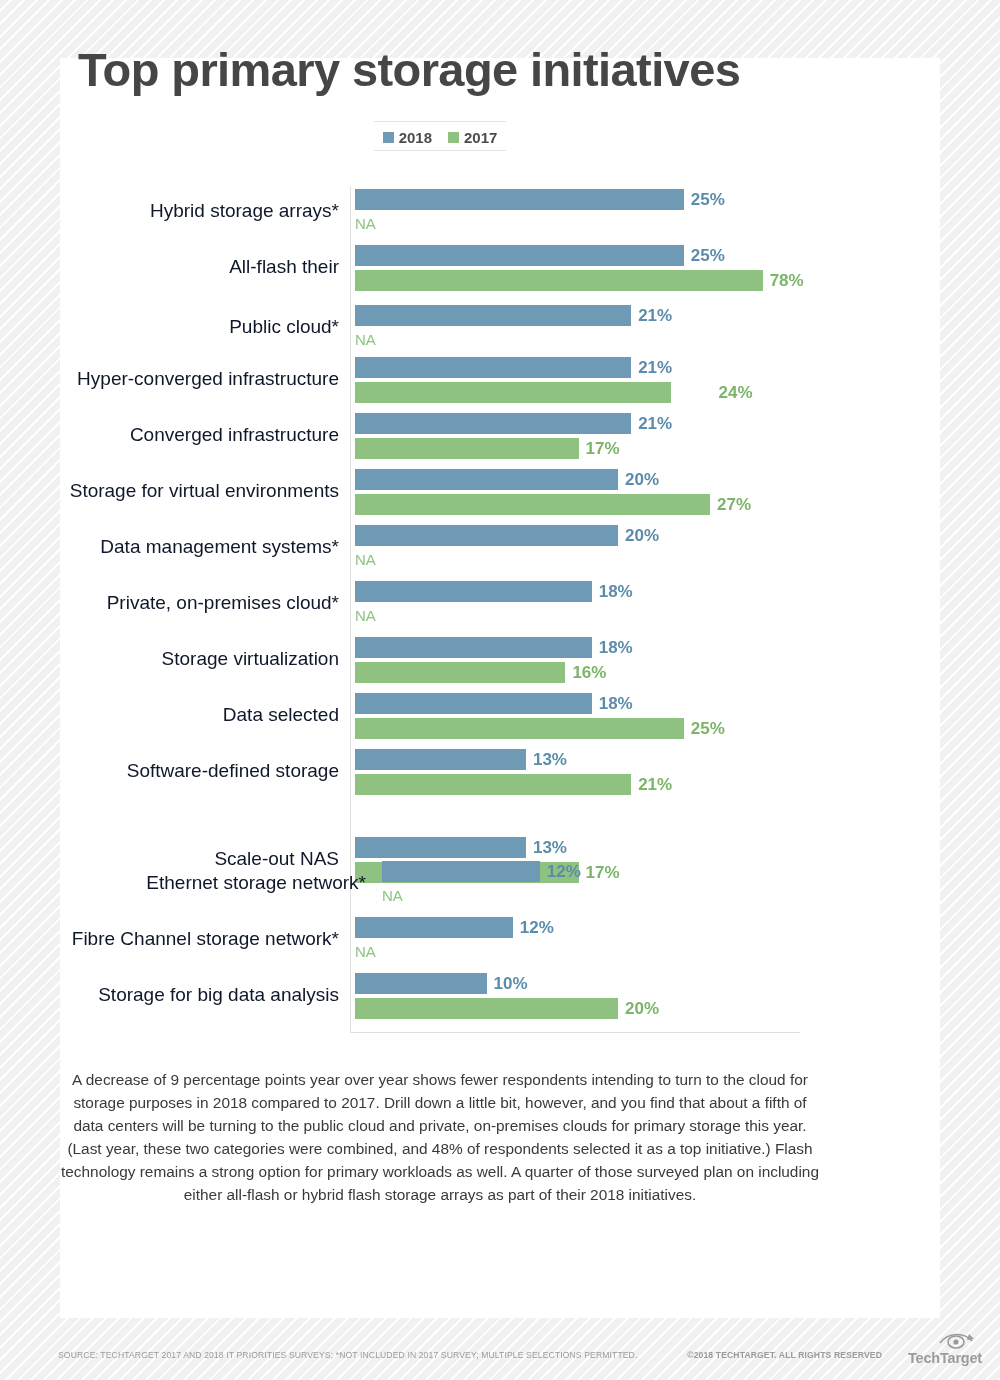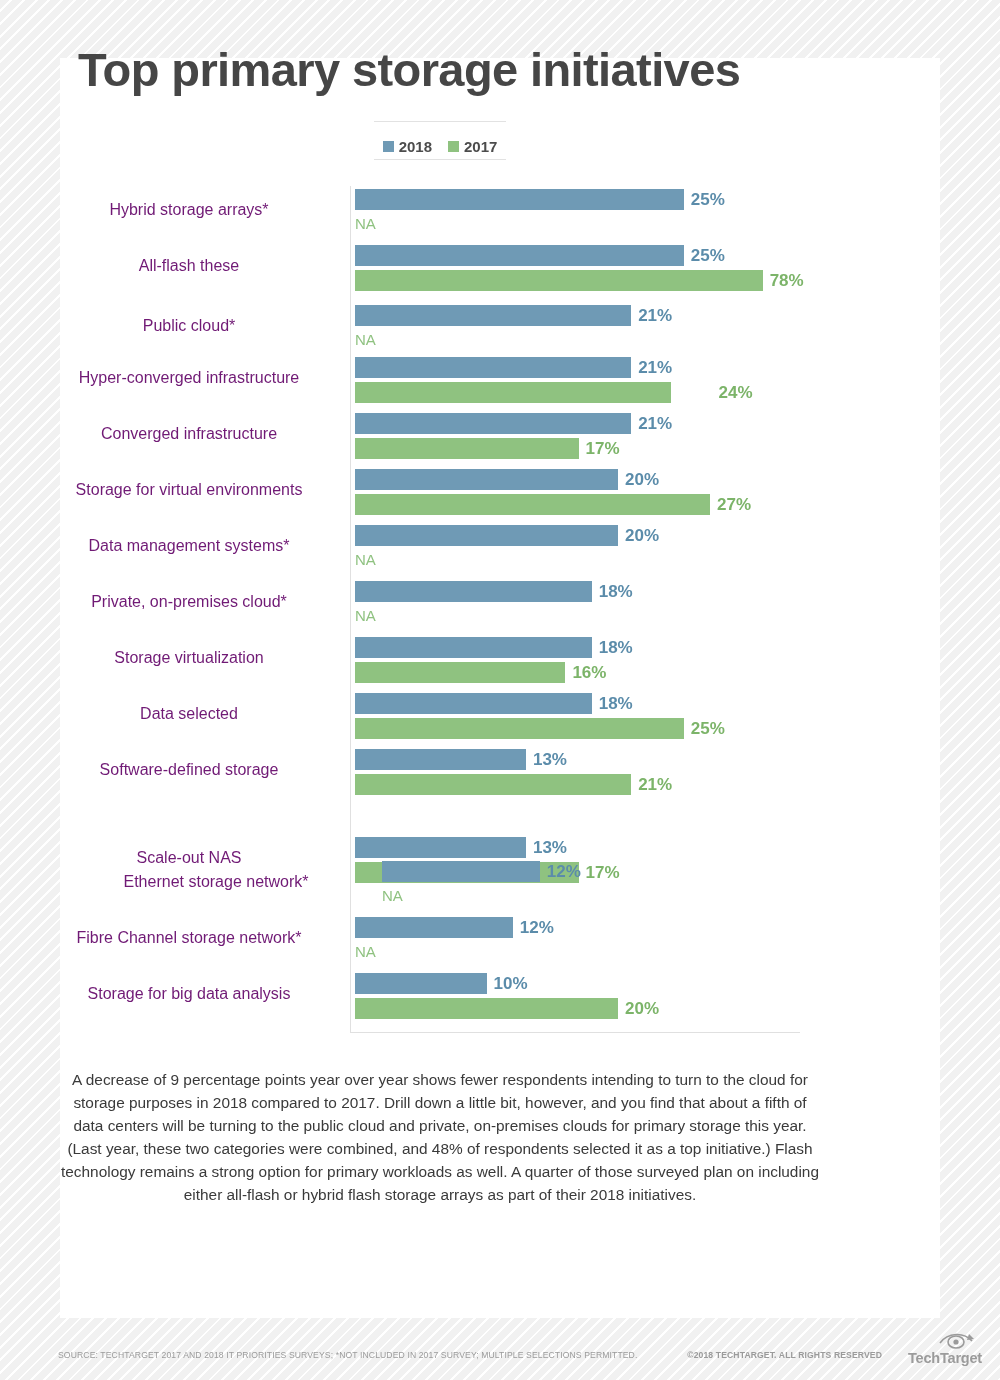--- a/index.html
+++ b/index.html
@@ -44,21 +44,21 @@
   }
 
   
   .legend-wrap {
     position: absolute;
     left: 374px;
     top: 121px;
     width: 132px;
     border-top: 1px solid #e2e2e2;
     border-bottom: 1px solid #e2e2e2;
-    padding: 17px 0 5px 0;
+    padding: 8px 0 5px 0;
     display: flex;
     justify-content: center;
     align-items: center;
     gap: 16px;
   }
   .legend-item {
     display: flex;
     align-items: center;
     gap: 5px;
   }
@@ -106,23 +106,23 @@
     position: absolute;
     left: 0;
     width: 880px;
     height: 56px;
   }
   .cat-label {
     position: absolute;
     right: 541px;   
     top: 14px;
     width: 300px;
-    text-align: center;
-    font-size: 16px;
-    color: #701a75;
+    text-align: right;
+    font-size: 19px;
+    color: #0f172a;
     font-stretch: condensed;
     white-space: nowrap;
     line-height: 1.2;
   }
   .bars {
     position: absolute;
     left: 355px;
     top: 0px;
   }
   .bar {
@@ -236,21 +236,21 @@
   <div id="rows">
       <div class="row" style="top: 0px;">
         <div class="cat-label">Hybrid storage arrays*</div>
         <div class="bars">
           <div class="bar b2018" style="width: 328.75px;"></div>
           <div class="val v2018" style="left: 335.75px;">25%</div>
           <div class="na">NA</div>
         </div>
       </div>
       <div class="row" style="top: 56px;">
-        <div class="cat-label">All-flash these</div>
+        <div class="cat-label">All-flash their</div>
         <div class="bars">
           <div class="bar b2018" style="width: 328.75px;"></div>
           <div class="val v2018" style="left: 335.75px;">25%</div>
           <div class="bar b2017" style="width: 407.65px;"></div>
           <div class="val v2017" style="left: 414.65px;">78%</div>
         </div>
       </div>
       <div class="row" style="top: 116px;">
         <div class="cat-label">Public cloud*</div>
         <div class="bars">

